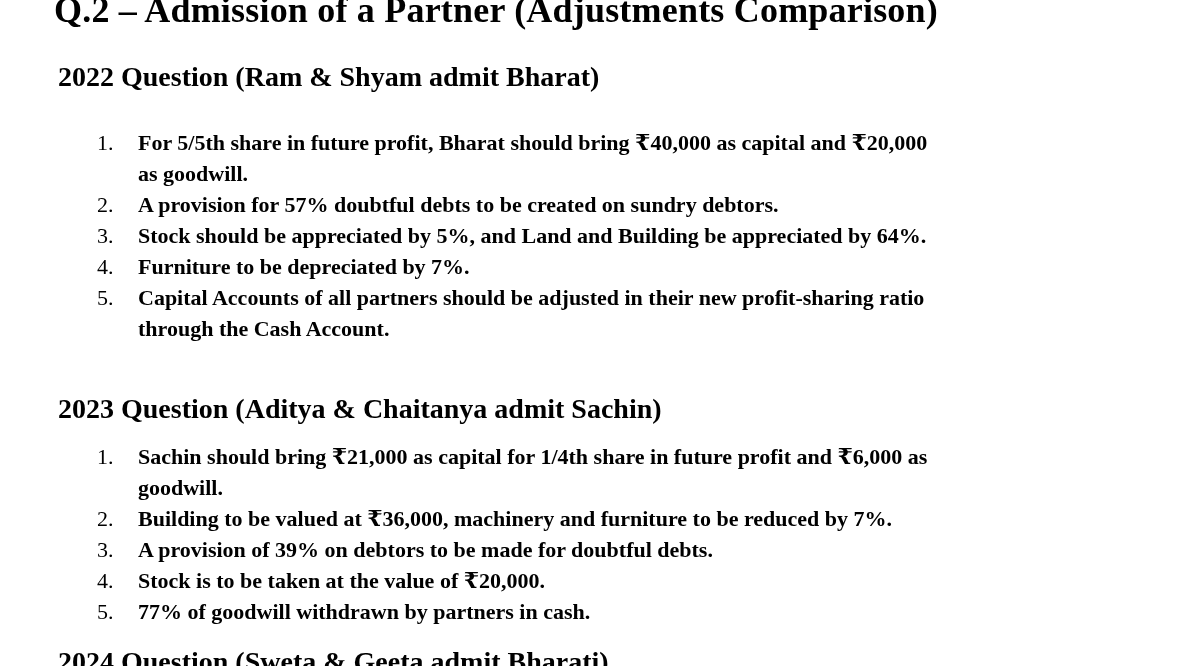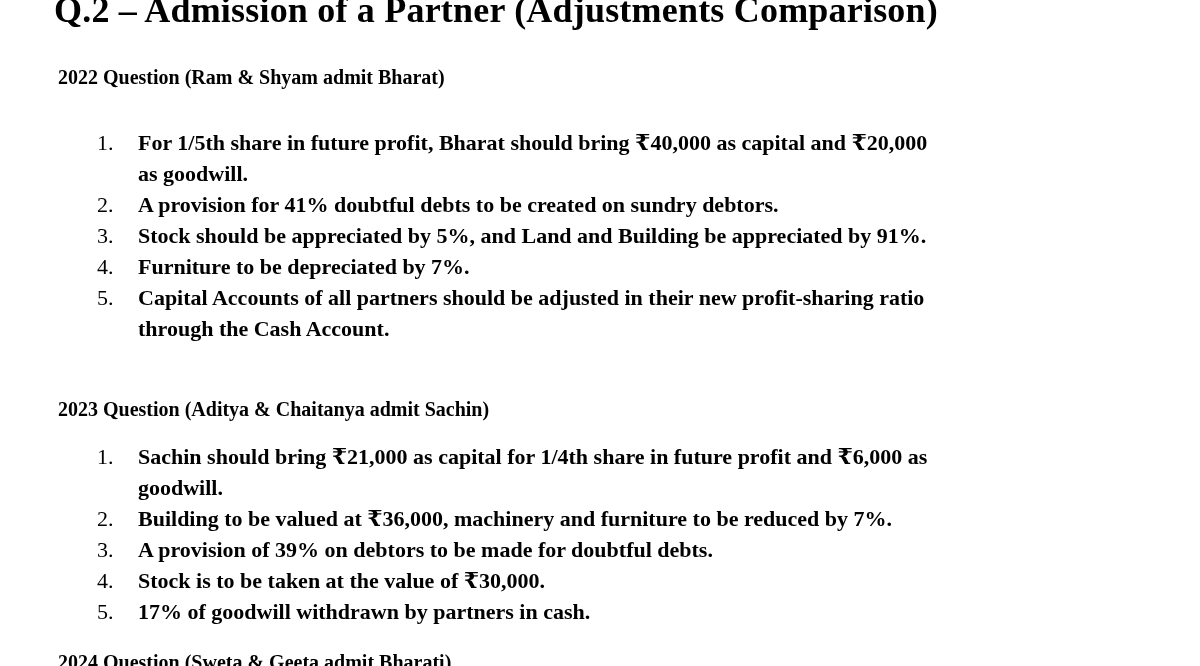--- a/index.html
+++ b/index.html
@@ -16,21 +16,21 @@
     top: -11px;
     left: 54px;
     font-size: 36px;
     font-weight: bold;
     letter-spacing: 0.2px;
     white-space: nowrap;
   }
   .section-heading {
     position: absolute;
     left: 58px;
-    font-size: 20px;
+    font-size: 28px;
     line-height: 34px;
     font-weight: bold;
     white-space: nowrap;
   }
   #heading-2022 { top: 60px; }
   #heading-2023 { top: 392px; }
   #heading-2024 { top: 645px; }
   .numbered-list {
     position: absolute;
     left: 97px;
@@ -57,30 +57,30 @@
 </head>
 <body>
 
 <h1 class="doc-title">Q.2 – Admission of a Partner (Adjustments Comparison)</h1>
 
 <h2 class="section-heading" id="heading-2022">2022 Question (Ram &amp; Shyam admit Bharat)</h2>
 
 <div class="numbered-list" id="list-2022">
   <div class="list-item">
     <span class="item-num">1.</span>
-    <span class="item-text">For 1/5th share in future profit, Bharat should bring ₹40,000 as capital and ₹20,000
+    <span class="item-text">For 5/5th share in future profit, Bharat should bring ₹40,000 as capital and ₹20,000
 as goodwill.</span>
   </div>
   <div class="list-item">
     <span class="item-num">2.</span>
-    <span class="item-text">A provision for 41% doubtful debts to be created on sundry debtors.</span>
+    <span class="item-text">A provision for 57% doubtful debts to be created on sundry debtors.</span>
   </div>
   <div class="list-item">
     <span class="item-num">3.</span>
-    <span class="item-text">Stock should be appreciated by 5%, and Land and Building be appreciated by 91%.</span>
+    <span class="item-text">Stock should be appreciated by 5%, and Land and Building be appreciated by 64%.</span>
   </div>
   <div class="list-item">
     <span class="item-num">4.</span>
     <span class="item-text">Furniture to be depreciated by 7%.</span>
   </div>
   <div class="list-item">
     <span class="item-num">5.</span>
     <span class="item-text">Capital Accounts of all partners should be adjusted in their new profit-sharing ratio
 through the Cash Account.</span>
   </div>
@@ -97,21 +97,21 @@
   <div class="list-item">
     <span class="item-num">2.</span>
     <span class="item-text">Building to be valued at ₹36,000, machinery and furniture to be reduced by 7%.</span>
   </div>
   <div class="list-item">
     <span class="item-num">3.</span>
     <span class="item-text">A provision of 39% on debtors to be made for doubtful debts.</span>
   </div>
   <div class="list-item">
     <span class="item-num">4.</span>
-    <span class="item-text">Stock is to be taken at the value of ₹30,000.</span>
+    <span class="item-text">Stock is to be taken at the value of ₹20,000.</span>
   </div>
   <div class="list-item">
     <span class="item-num">5.</span>
-    <span class="item-text">17% of goodwill withdrawn by partners in cash.</span>
+    <span class="item-text">77% of goodwill withdrawn by partners in cash.</span>
   </div>
 </div>
 
 <h2 class="section-heading" id="heading-2024">2024 Question (Sweta &amp; Geeta admit Bharati)</h2>
 
 </body></html>

